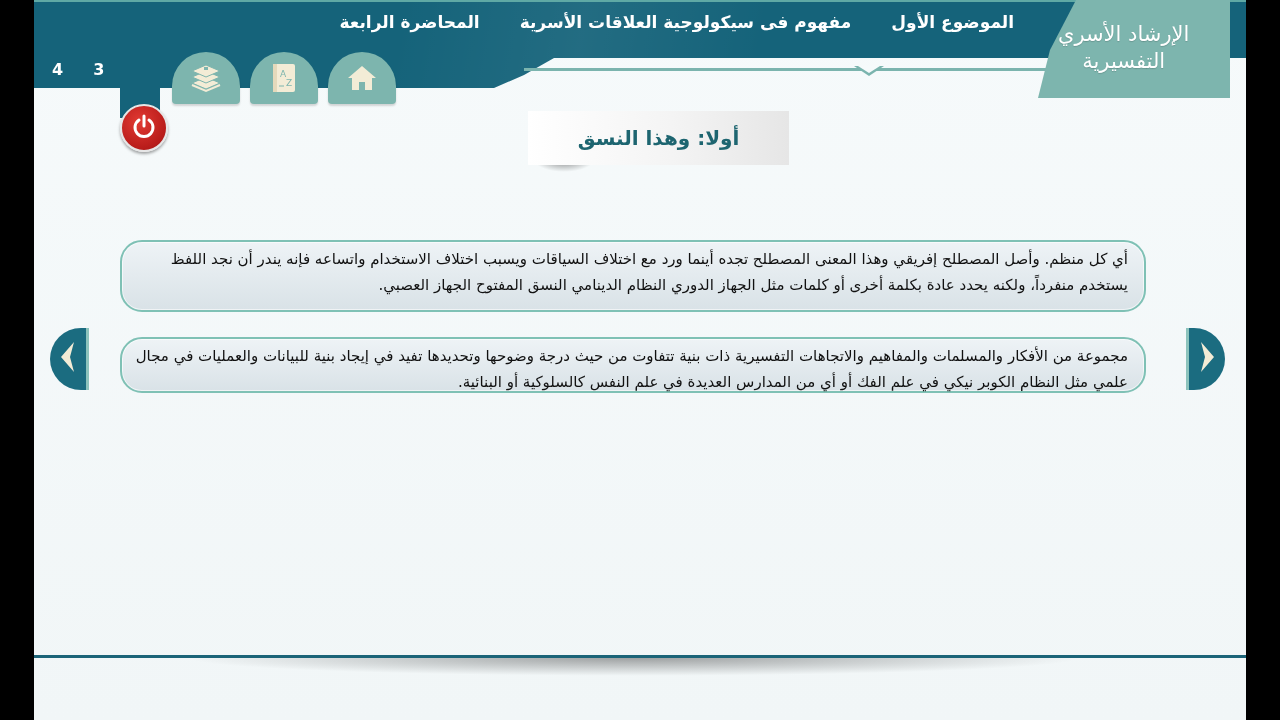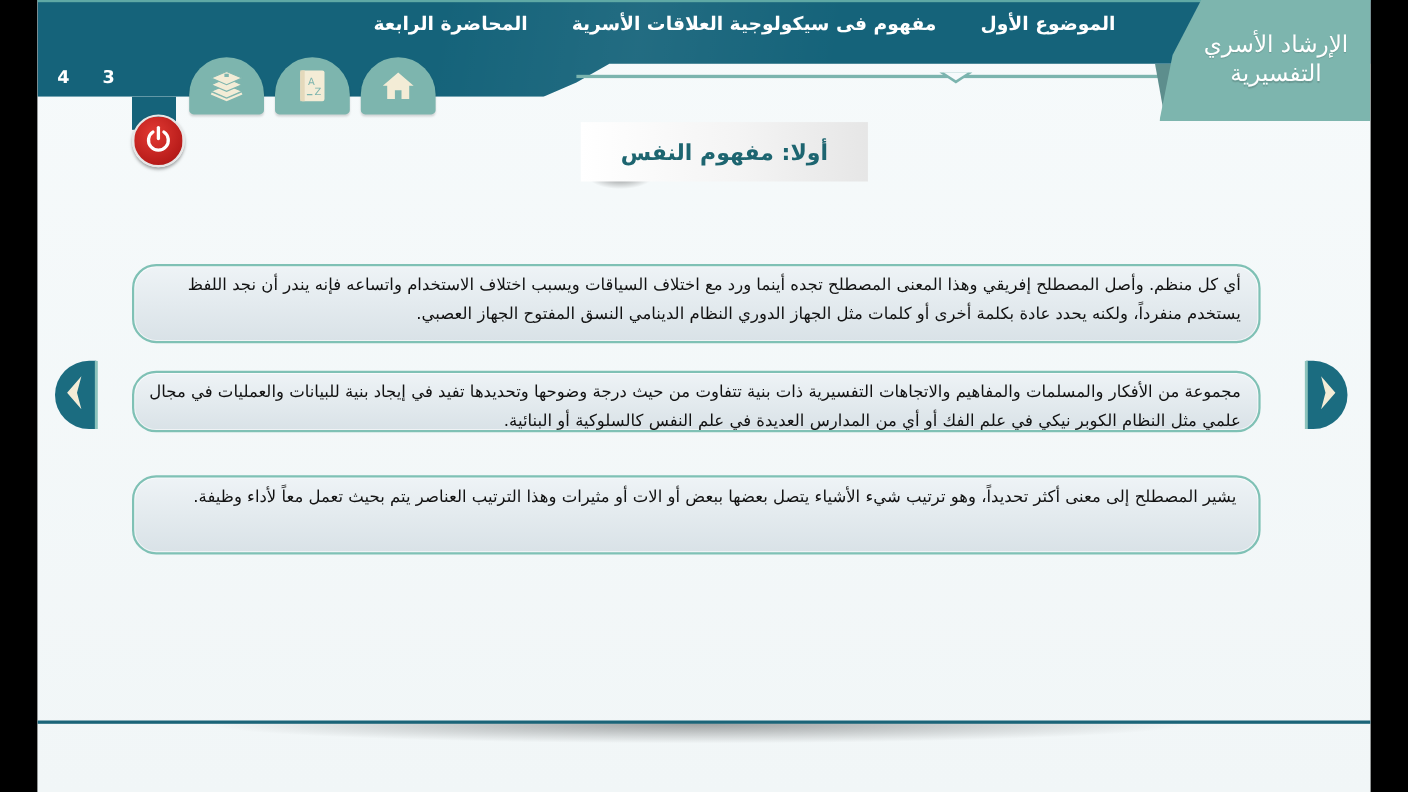--- a/index.html
+++ b/index.html
@@ -33,24 +33,24 @@
     position:absolute; left:820px; top:66px; width:0; height:0;
     border-left:15px solid transparent; border-right:15px solid transparent;
     border-top:10px solid #7bb4ae;
   }
   .hdr-notch-inner {
     position:absolute; left:824px; top:66px; width:0; height:0;
     border-left:11px solid transparent; border-right:11px solid transparent;
     border-top:7px solid #f6fafb;
   }
   .course-tab {
-    position:absolute; right:0; top:0; width:192px; height:110px;
+    position:absolute; right:16px; top:0; width:192px; height:98px;
     background:#7db5ae;
     clip-path:polygon(38px 0, 100% 0, 100% 100%, 0 100%, 12px 50px);
-    display:flex; align-items:center; justify-content:center;
+    display:flex; align-items:center; justify-content:flex-start;
   }
   .course-tab-shadow {
     position:absolute; right:178px; top:58px; width:18px; height:40px;
     background:#5d8e8d;
     clip-path:polygon(0 0, 100% 0, 60% 100%, 40% 100%);
   }
   .course-title {
     color:#fff; font-size:21px; line-height:27px; text-align:center;
     font-family:"DejaVu Sans", sans-serif; padding-left:20px; margin-top:-2px;
     text-shadow:0 1px 1px rgba(0,0,0,0.15);
@@ -186,32 +186,29 @@
     <span>
       <svg width="26" height="26" viewBox="0 0 26 26">
         <path d="M8 7 A9 9 0 1 0 18 7" fill="none" stroke="#fff" stroke-width="3" stroke-linecap="round"></path>
         <line x1="13" y1="3" x2="13" y2="13" stroke="#fff" stroke-width="3" stroke-linecap="round"></line>
       </svg>
     </span>
   </div>
 
   <div class="section-title-shadow"></div>
   <div class="section-title-box">
-    <span class="section-title">أولا: مفهوم النفس</span>
+    <span class="section-title">أولا: وهذا النسق</span>
   </div>
 
 
   <div class="card" style="top:240px; height:72px;">
     <div>أي كل منظم. وأصل المصطلح إفريقي وهذا المعنى المصطلح تجده أينما ورد مع اختلاف السياقات ويسبب اختلاف الاستخدام واتساعه فإنه يندر أن نجد اللفظ يستخدم منفرداً، ولكنه يحدد عادة بكلمة أخرى أو كلمات مثل الجهاز الدوري النظام الدينامي النسق المفتوح الجهاز العصبي.</div>
   </div>
   <div class="card" style="top:337px; height:56px;">
     <div>مجموعة من الأفكار والمسلمات والمفاهيم والاتجاهات التفسيرية ذات بنية تتفاوت من حيث درجة وضوحها وتحديدها تفيد في إيجاد بنية للبيانات والعمليات في مجال علمي مثل النظام الكوبر نيكي في علم الفك أو أي من المدارس العديدة في علم النفس كالسلوكية أو البنائية.</div>
-  </div>
-  <div class="card" style="top:432px; height:72px; padding-right:20px; padding-left:24px;">
-    <div>يشير المصطلح إلى معنى أكثر تحديداً، وهو ترتيب شيء الأشياء يتصل بعضها ببعض أو الات أو مثيرات وهذا الترتيب العناصر يتم بحيث تعمل معاً لأداء وظيفة.</div>
   </div>
 
   <div class="nav-arrow nav-left">
     <span>
       <svg width="20" height="34" viewBox="0 0 20 34">
         <path d="M16 2 L3 17 L16 32 L12 17 Z" fill="#f3ecd6"></path>
       </svg>
     </span>
   </div>
   <div class="nav-arrow nav-right">

